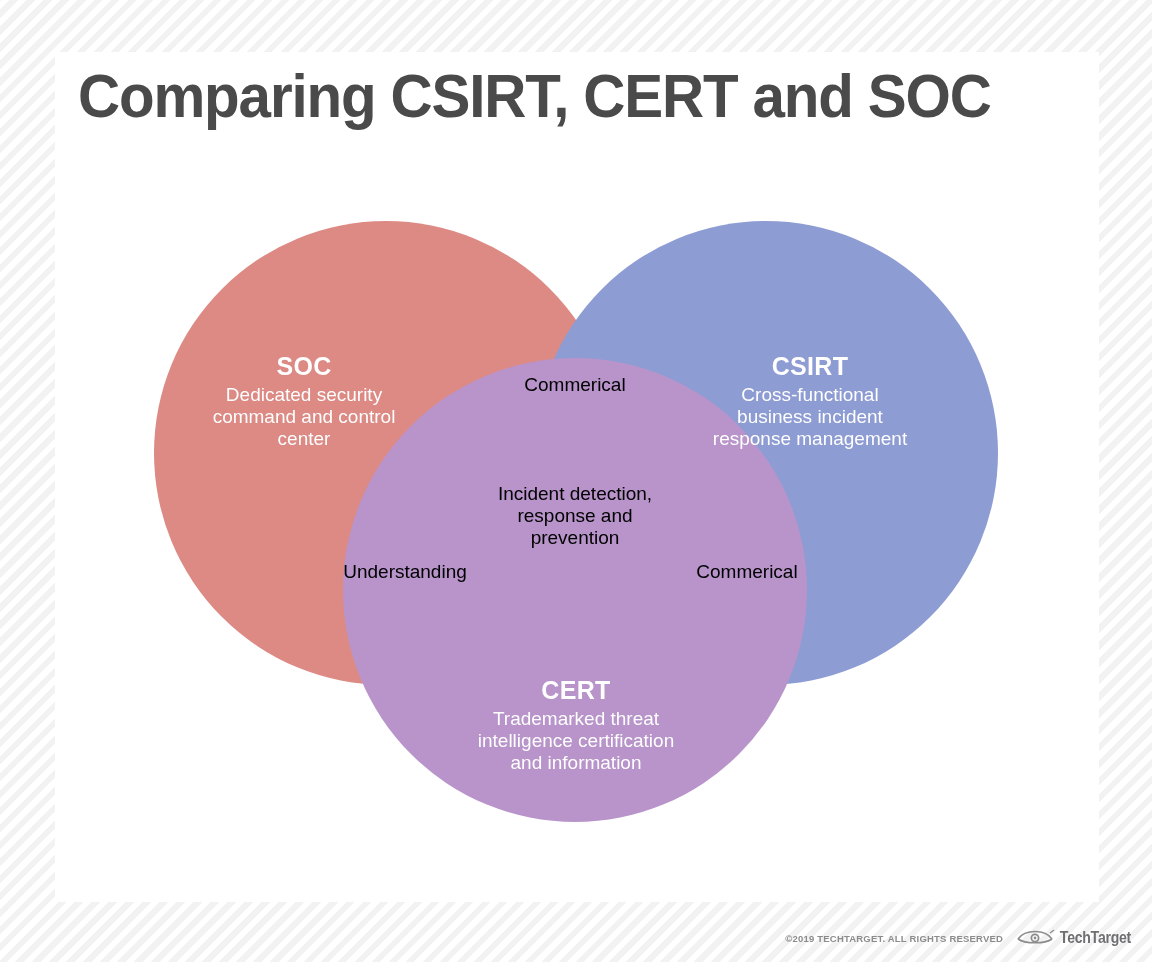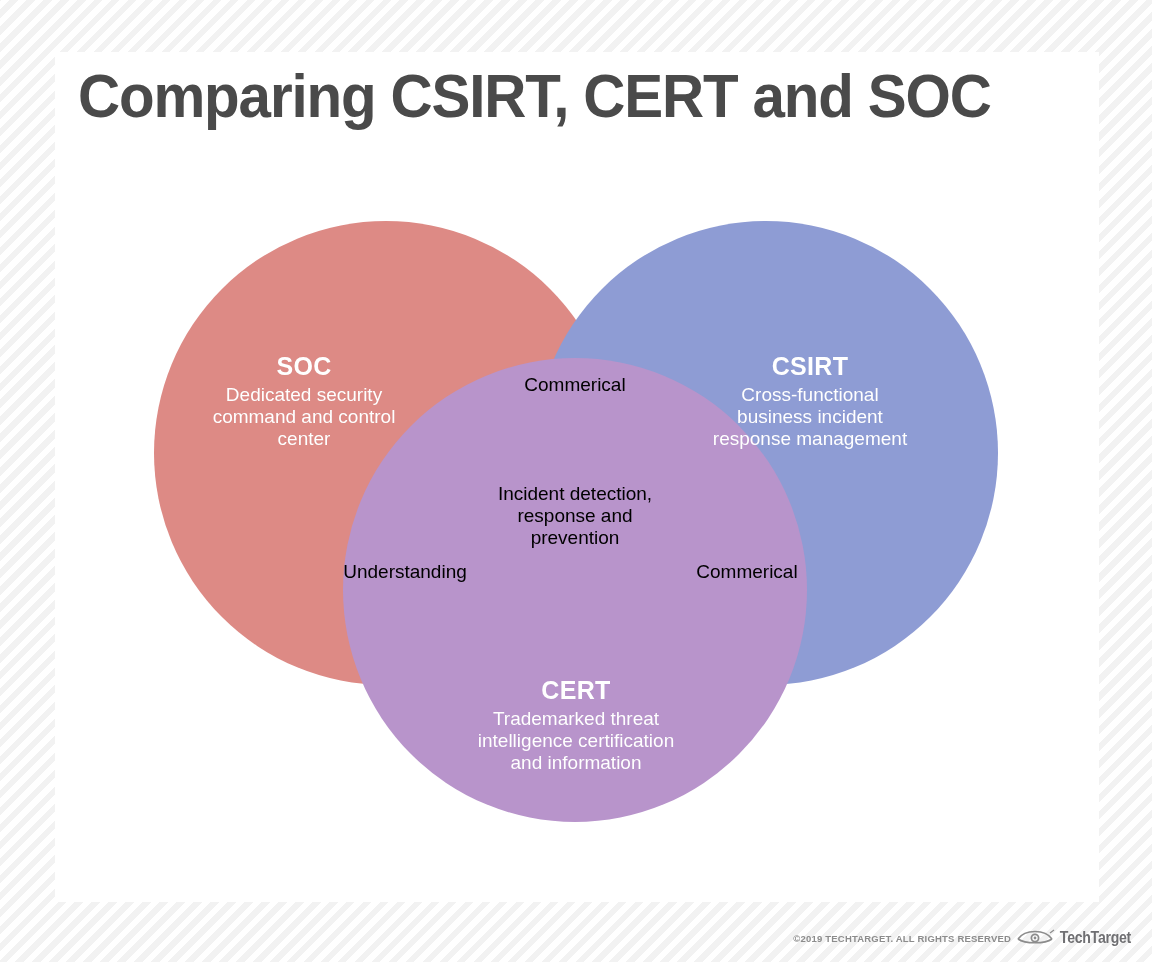--- a/index.html
+++ b/index.html
@@ -98,21 +98,21 @@
   #label-center     { left: 455px; top: 483px; width: 240px; }
   #label-understanding { left: 315px; top: 561px; width: 180px; }
   #label-guidelines    { left: 657px; top: 561px; width: 180px; }
 
   #footer {
     position: absolute;
     right: 16px;
     bottom: 14px;
     display: flex;
     align-items: center;
-    gap: 4px;
+    gap: 12px;
   }
   #copyright {
     font-size: 9.5px;
     font-weight: bold;
     color: #8c8c8c;
     letter-spacing: 0.2px;
     white-space: nowrap;
   }
   #tt-logo {
     display: flex;

